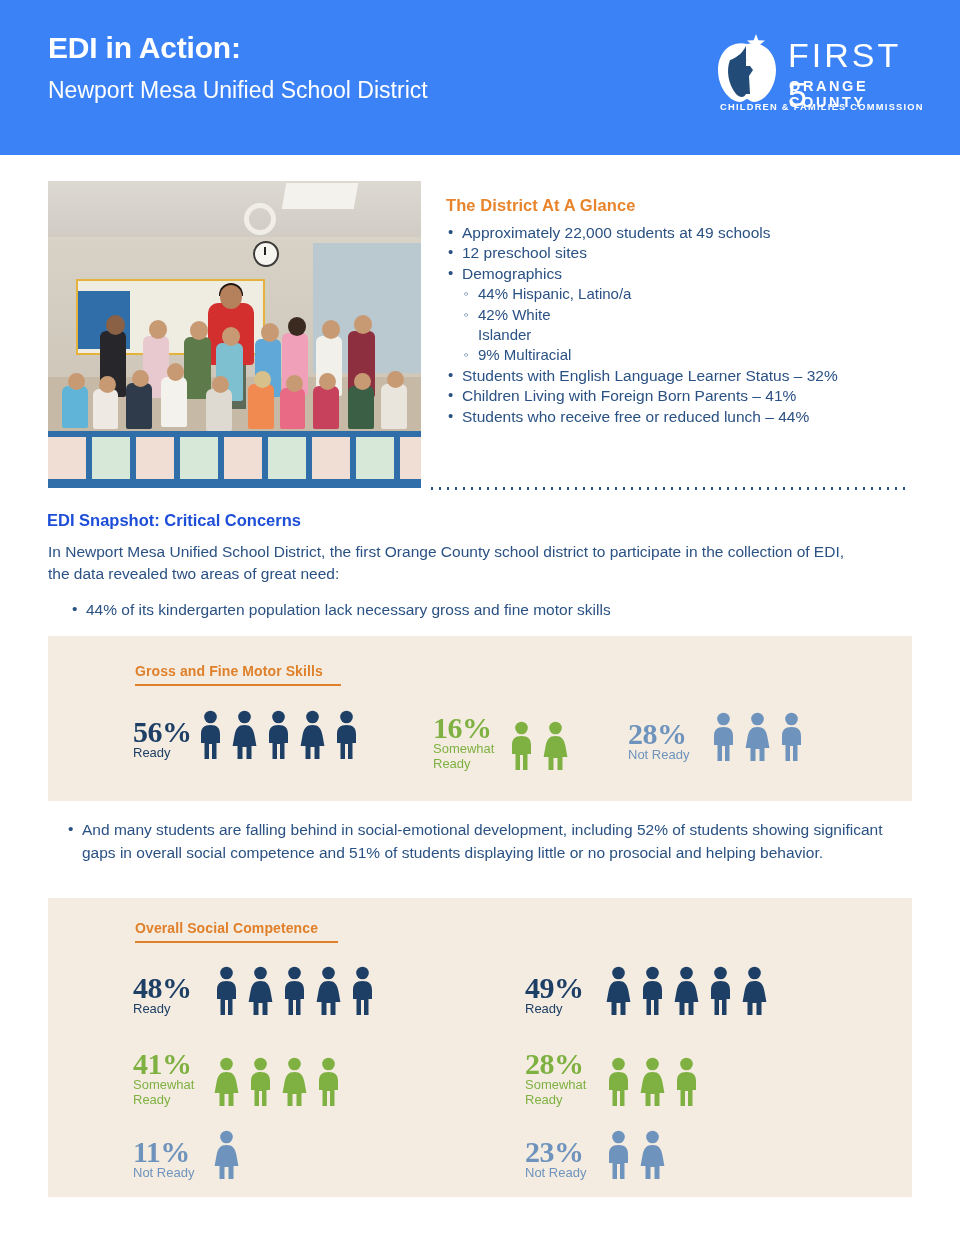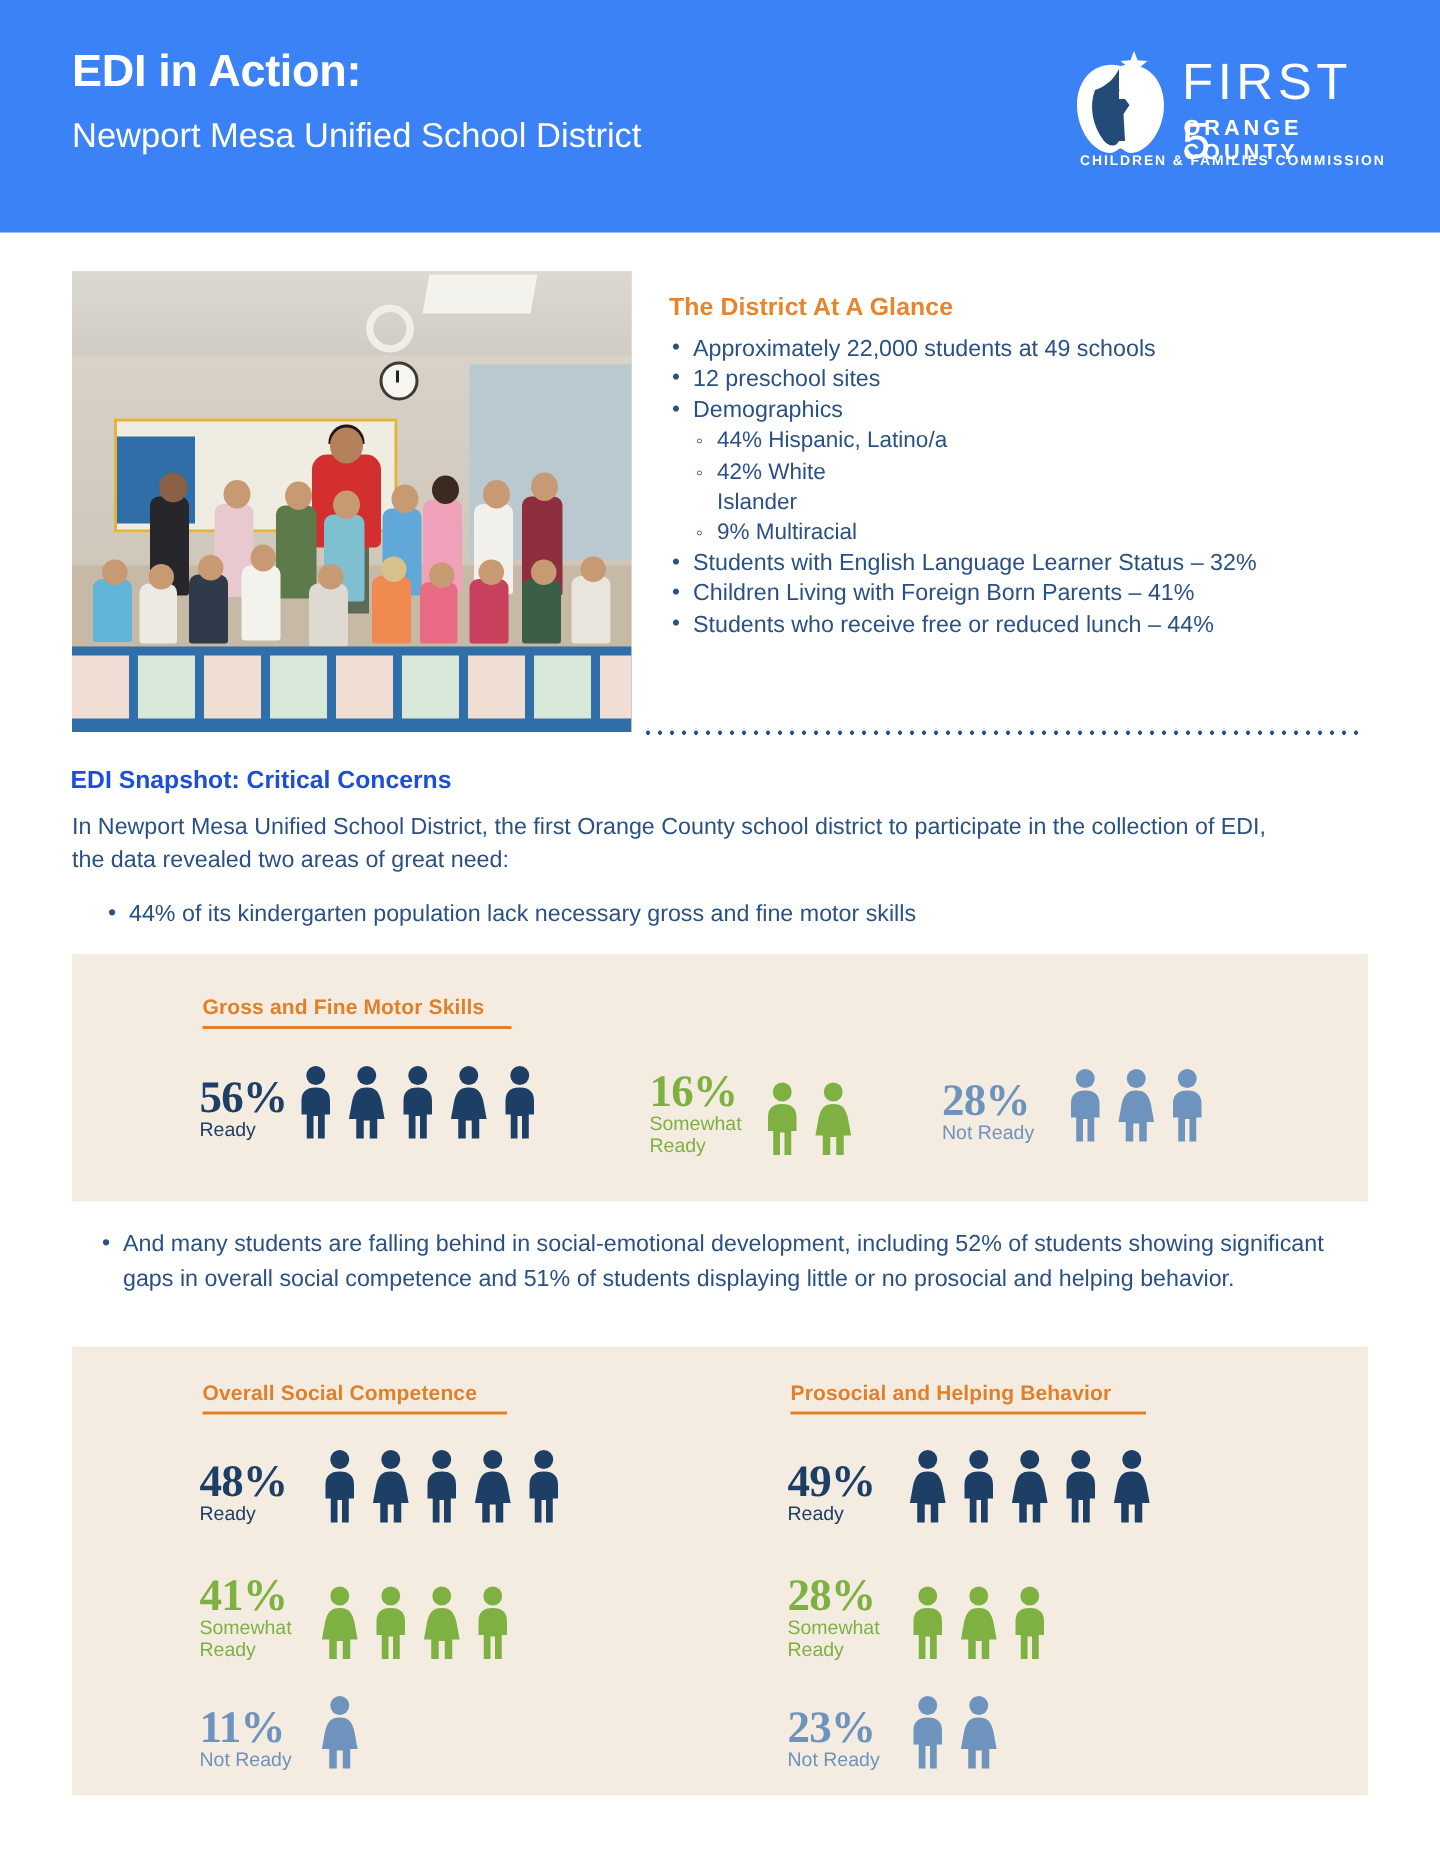--- a/index.html
+++ b/index.html
@@ -386,24 +386,20 @@
         <div class="cap c-not">Not Ready</div>
       </div>
       <div class="figs">
         <svg class="fig" width="27" height="50" viewBox="0 0 27 50">
             <circle cx="13.5" cy="7" r="6.3" fill="#6e93bd"></circle>
             <path d="M13.5 15 C7.5 15 5 18 3.6 25 L1.6 36 L6.5 36 L6.5 49 L11.5 49 L11.5 37 L15.5 37 L15.5 49 L20.5 49 L20.5 36 L25.4 36 L23.4 25 C22 18 19.5 15 13.5 15 Z" fill="#6e93bd"></path>
           </svg>
       </div>
     </div>
 
-    <div style="position:absolute;left:479px;top:22px;width:237px;">
-      <div class="p-head">Prosocial and Helping Behavior</div>
-      <div class="p-rule"></div>
-    </div>
 
     <div class="row" style="left:477px;top:68px;">
       <div class="lbl" style="width:80px;padding-top:4px;">
         <div class="pct c-ready">49%</div>
         <div class="cap c-ready">Ready</div>
       </div>
       <div class="figs">
         <svg class="fig" width="27" height="50" viewBox="0 0 27 50">
             <circle cx="13.5" cy="7" r="6.3" fill="#1d3f66"></circle>
             <path d="M13.5 15 C7.5 15 5 18 3.6 25 L1.6 36 L6.5 36 L6.5 49 L11.5 49 L11.5 37 L15.5 37 L15.5 49 L20.5 49 L20.5 36 L25.4 36 L23.4 25 C22 18 19.5 15 13.5 15 Z" fill="#1d3f66"></path>

